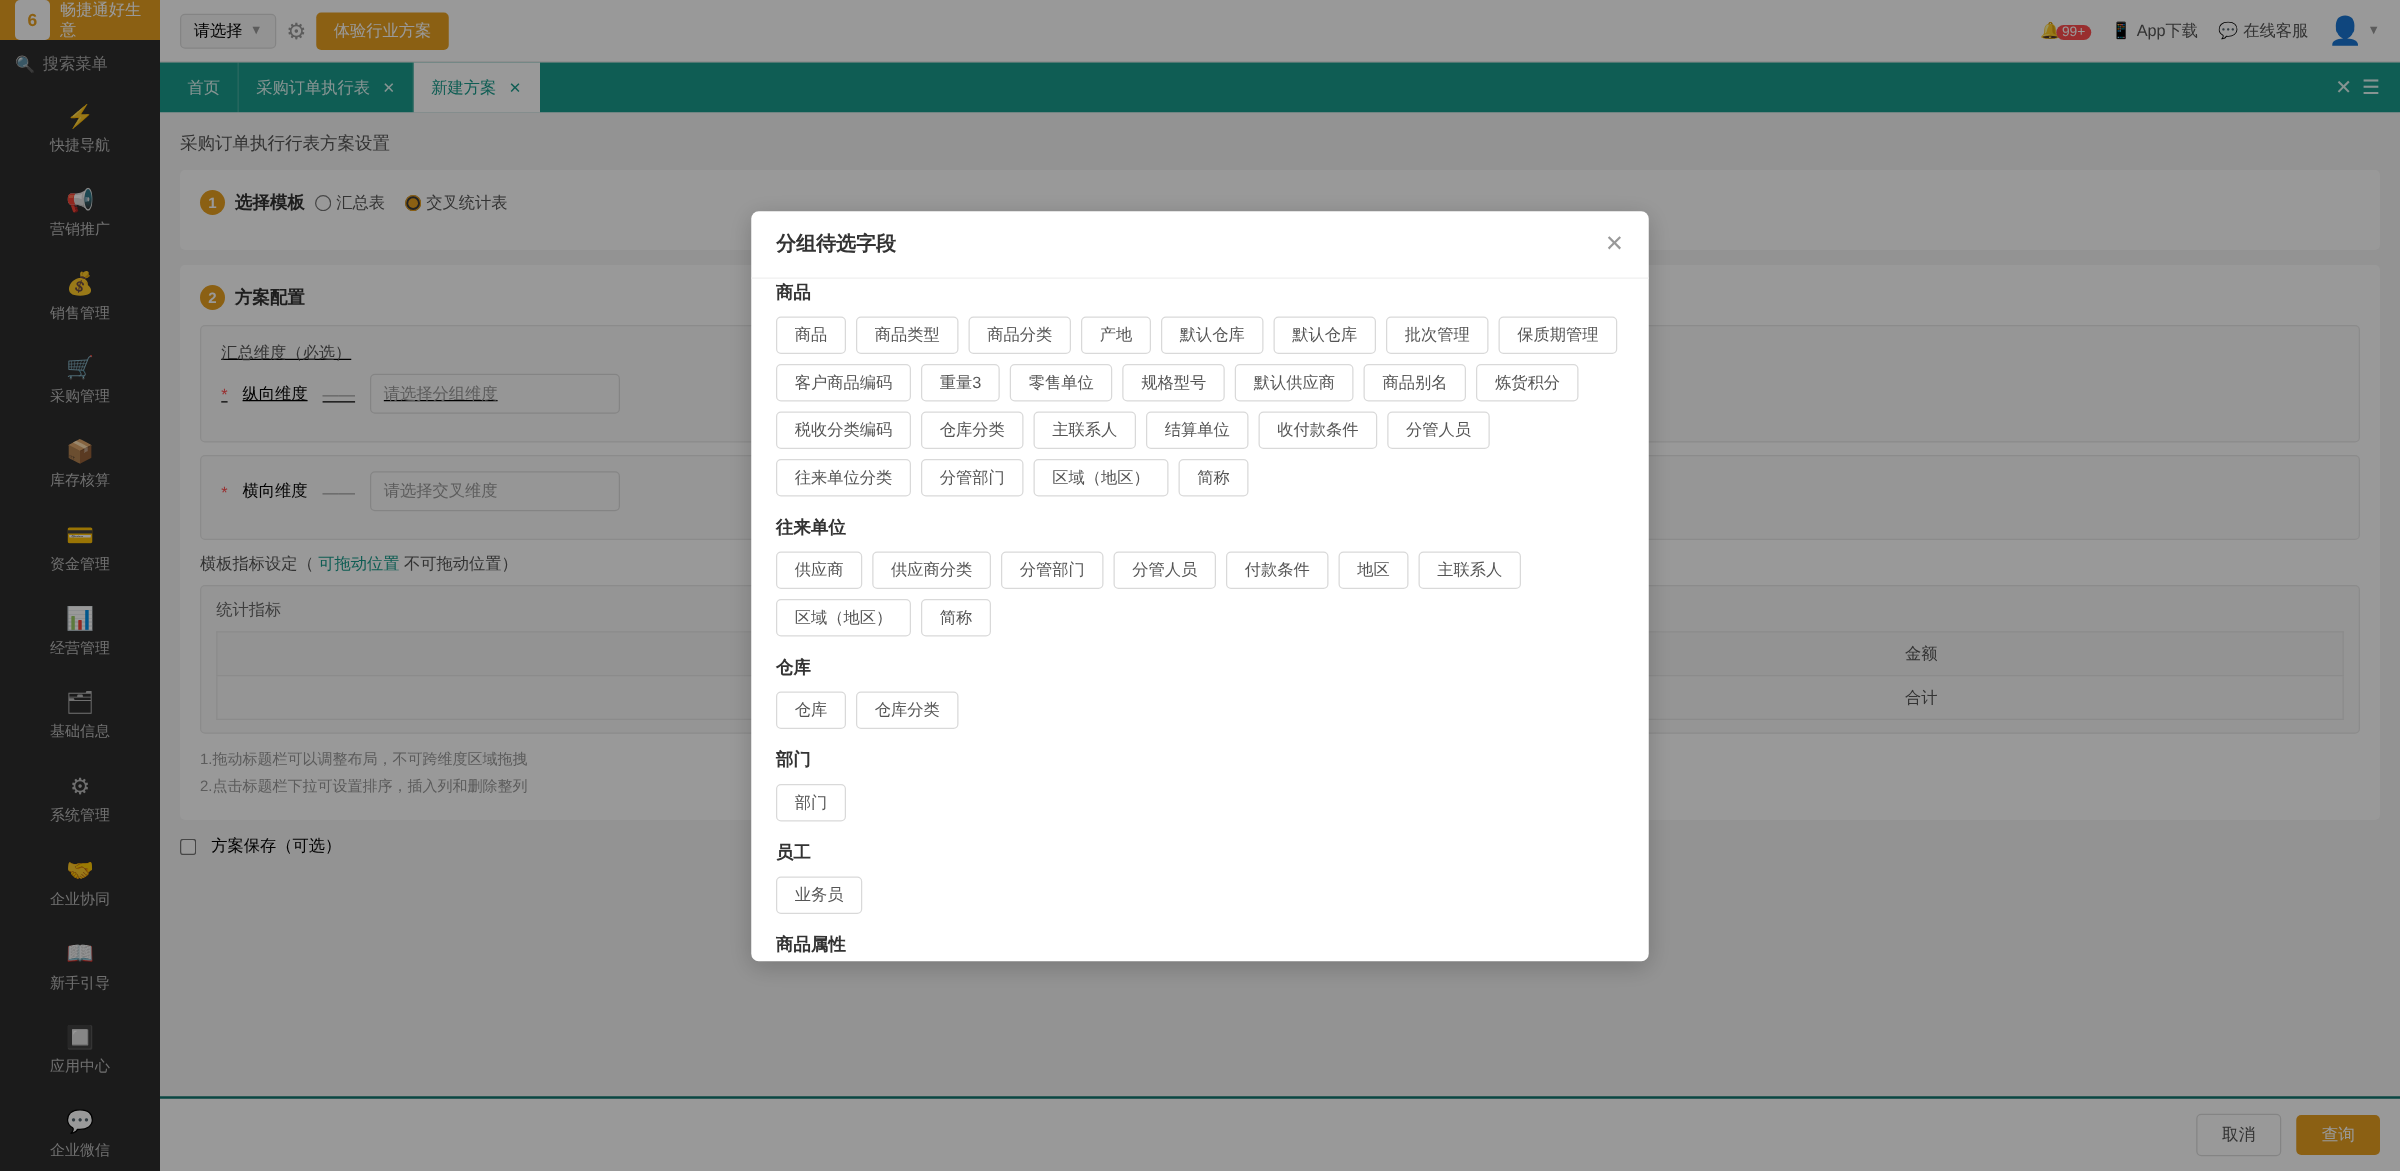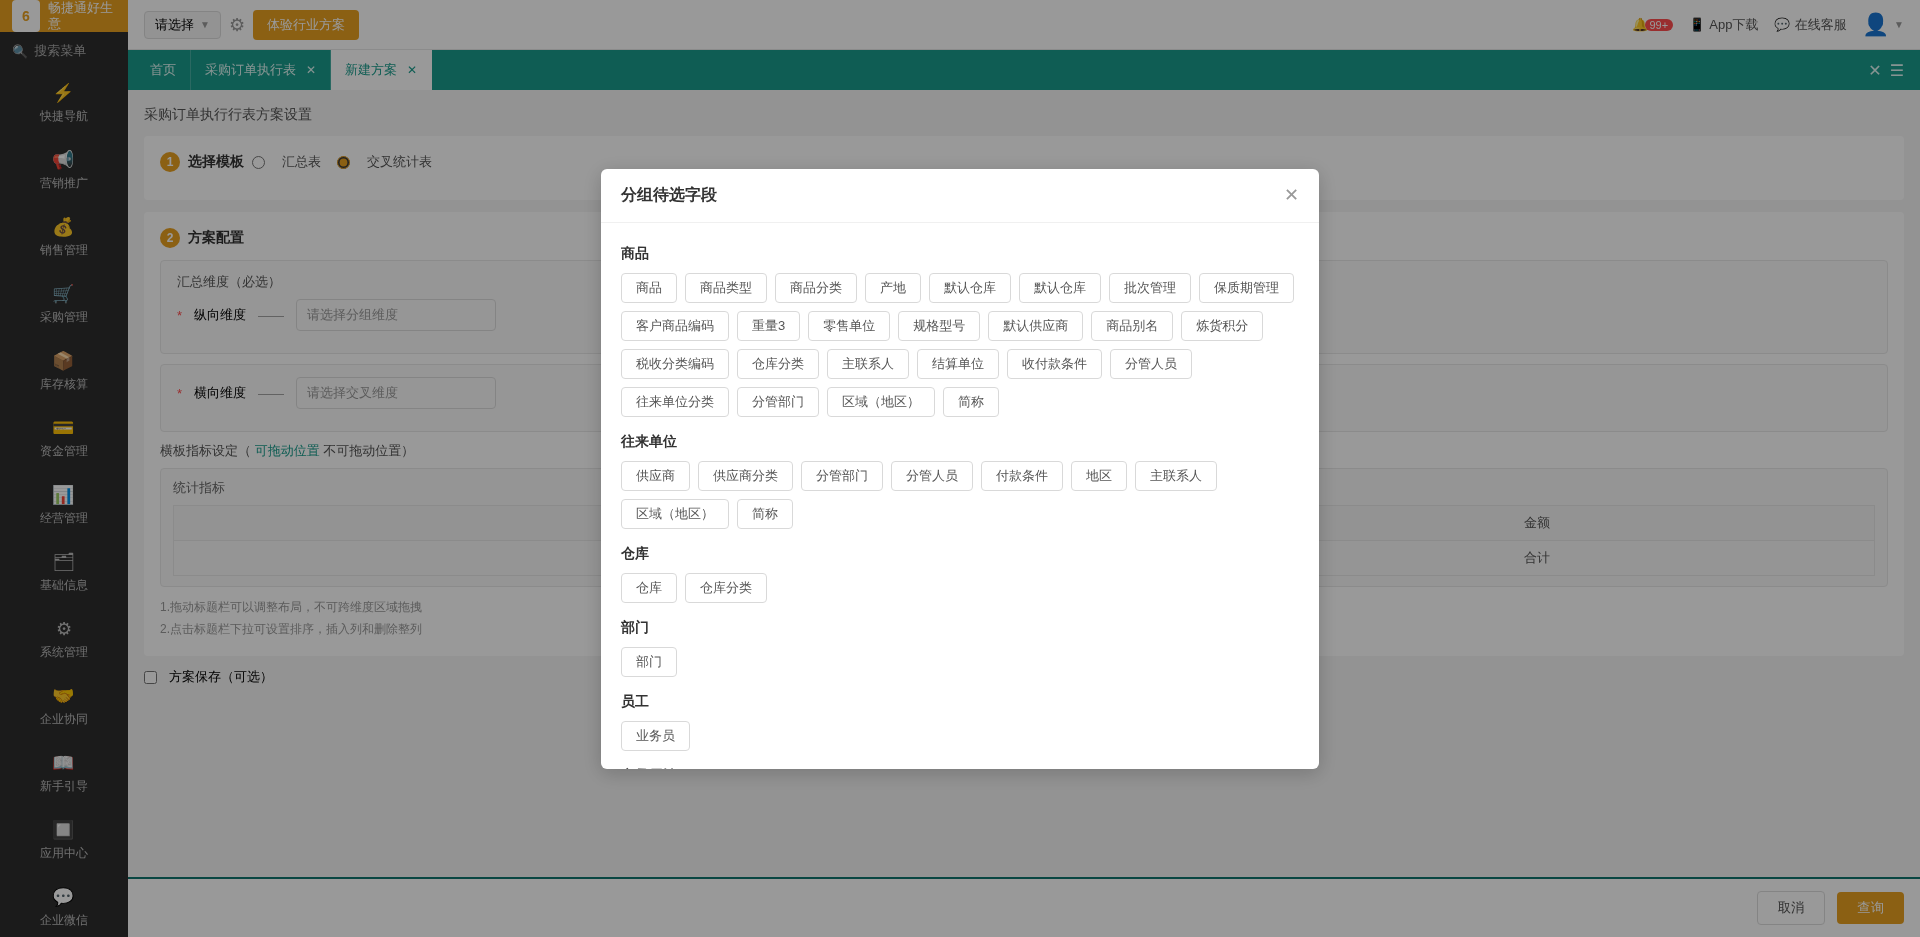--- a/index.html
+++ b/index.html
@@ -41,21 +41,21 @@
     
     .page-content { flex: 1; overflow: auto; padding: 16px; background: #f5f5f5; position: relative; }
     .page-title { font-size: 14px; color: #555; margin-bottom: 12px; }
 
     
     .card { background: #fff; border-radius: 4px; padding: 16px; margin-bottom: 12px; }
     .section-header { display: flex; align-items: center; gap: 8px; margin-bottom: 12px; }
     .step-badge { background: #e8a020; color: #fff; width: 20px; height: 20px; border-radius: 50%; display: flex; align-items: center; justify-content: center; font-size: 12px; font-weight: bold; }
     .section-title { font-weight: bold; font-size: 14px; color: #333; }
     .radio-group { display: flex; align-items: center; gap: 16px; }
-    .radio-option { display: flex; align-items: center; gap: 17px; cursor: pointer; color: #555; }
+    .radio-option { display: flex; align-items: center; gap: 4px; cursor: pointer; color: #555; }
     .radio-option input { accent-color: #e8a020; }
 
     
     .form-row { display: flex; align-items: center; gap: 12px; margin-bottom: 10px; }
     .form-label { color: #555; min-width: 80px; }
     .required { color: #ff4d4f; }
     .form-input { border: 1px solid #ddd; border-radius: 4px; padding: 6px 10px; min-width: 200px; color: #999; font-size: 13px; }
     .dash { color: #999; }
 
     
@@ -71,21 +71,21 @@
     .bottom-actions { position: absolute; bottom: 0; left: 0; right: 0; background: #fff; padding: 12px 16px; display: flex; align-items: center; justify-content: flex-end; gap: 12px; border-top: 2px solid #0f766e; }
     .btn-cancel { background: #fff; border: 1px solid #ddd; border-radius: 4px; padding: 7px 20px; cursor: pointer; color: #555; }
     .btn-confirm { background: #e8a020; color: #fff; border: none; border-radius: 4px; padding: 7px 20px; cursor: pointer; }
 
     
     .modal-overlay { position: fixed; top: 0; left: 0; right: 0; bottom: 0; background: rgba(0,0,0,0.4); z-index: 1000; display: flex; align-items: center; justify-content: center; }
     .modal { background: #fff; border-radius: 6px; width: 718px; max-height: 600px; display: flex; flex-direction: column; box-shadow: 0 4px 20px rgba(0,0,0,0.2); }
     .modal-header { display: flex; align-items: center; justify-content: space-between; padding: 16px 20px; border-bottom: 1px solid #f0f0f0; }
     .modal-title { font-size: 16px; font-weight: bold; color: #333; }
     .modal-close { cursor: pointer; color: #999; font-size: 18px; line-height: 1; }
-    .modal-body { overflow-y: auto; overflow-x: hidden; padding: 22px 20px; flex: 1; }
+    .modal-body { overflow-y: auto; overflow-x: hidden; padding: 2px 20px; flex: 1; }
 
     
     .field-group { margin-bottom: 16px; }
     .field-group-title { font-size: 14px; font-weight: bold; color: #333; margin-bottom: 10px; }
     .field-tags { display: flex; flex-wrap: wrap; gap: 8px; }
     .field-tag { border: 1px solid #d9d9d9; border-radius: 4px; padding: 5px 14px; font-size: 13px; color: #555; cursor: pointer; background: #fff; }
 
     
     .modal-body::-webkit-scrollbar { width: 8px; }
     .modal-body::-webkit-scrollbar-track { background: #f5f5f5; }
@@ -240,21 +240,21 @@
           </div>
         </div>
       </div>
 
       <div class="card">
         <div class="section-header">
           <div class="step-badge">2</div>
           <span class="section-title">方案配置</span>
         </div>
 
-        <div style="background:#fafafa; border:1px solid #e8e8e8; border-radius:4px; padding:12px 16px; margin-bottom:10px;">
+        <div style="background:#fafafa; border:1px solid #e8e8e8; border-radius:4px; padding:12px 16px; margin-bottom:10px;text-decoration:underline;">
           <div class="form-label" style="margin-bottom:8px;">汇总维度（必选）</div>
           <div class="form-row">
             <span class="required">*</span>
             <span>纵向维度</span>
             <span class="dash">——</span>
             <div class="form-input">
               <span>请选择分组维度</span>
             </div>
           </div>
         </div>

